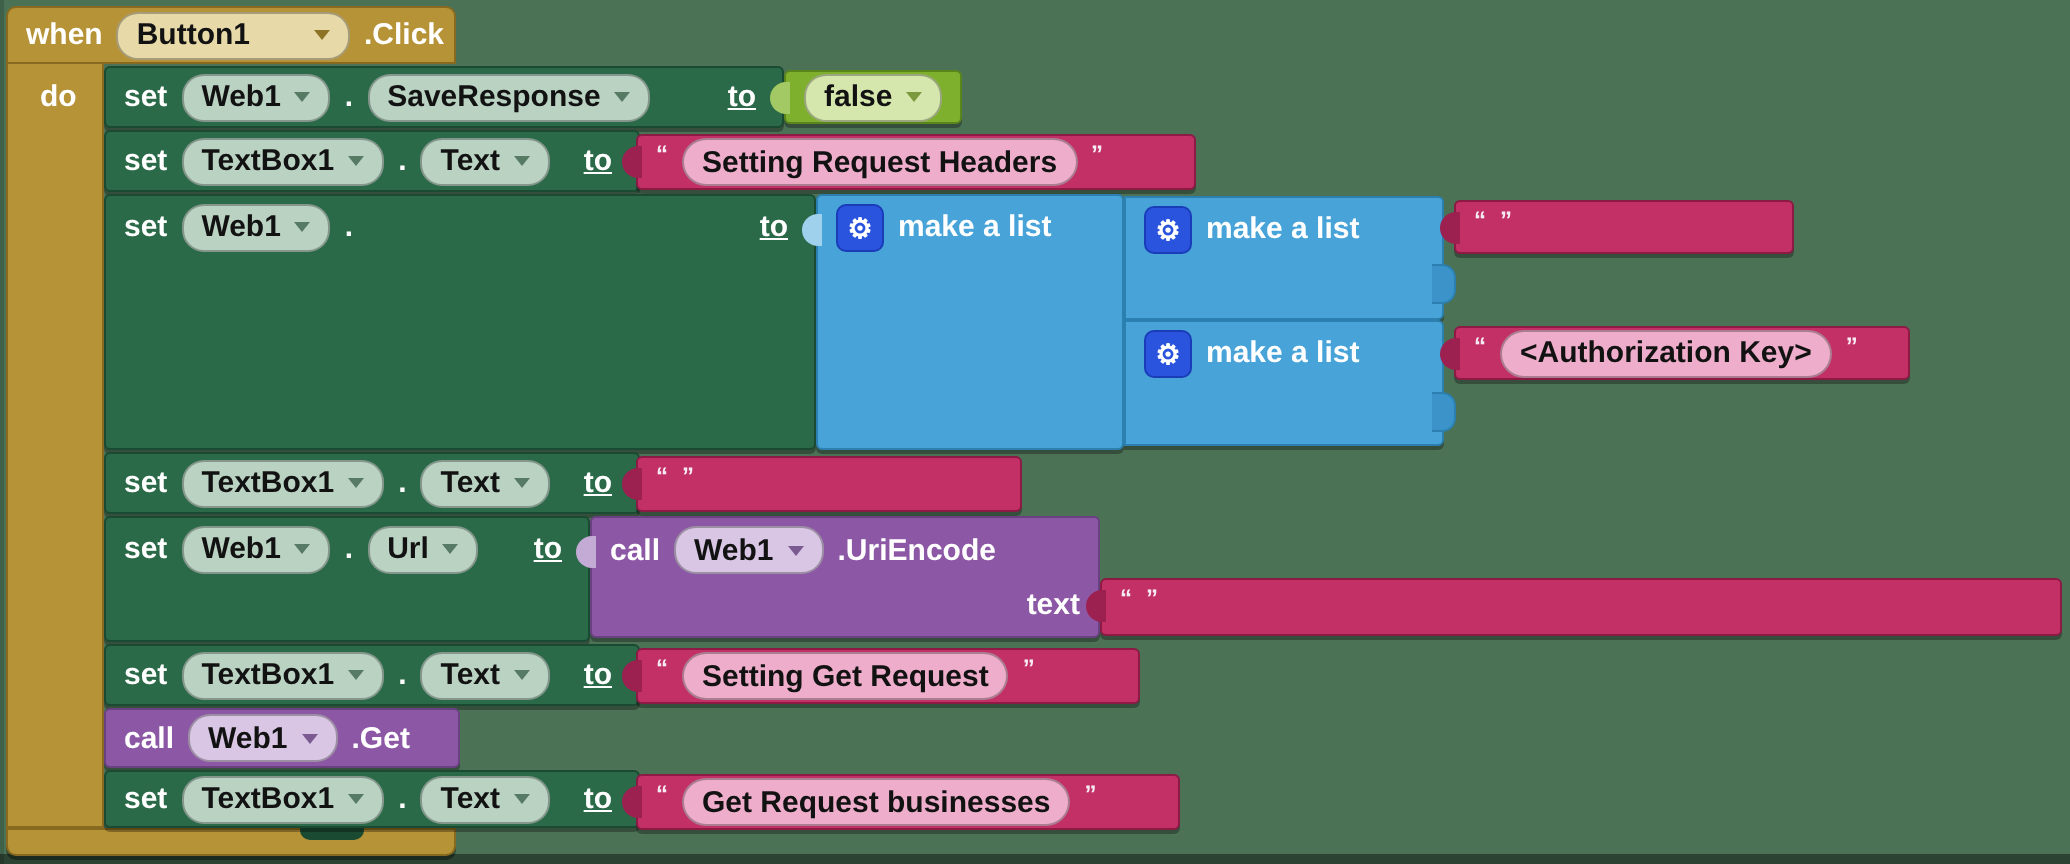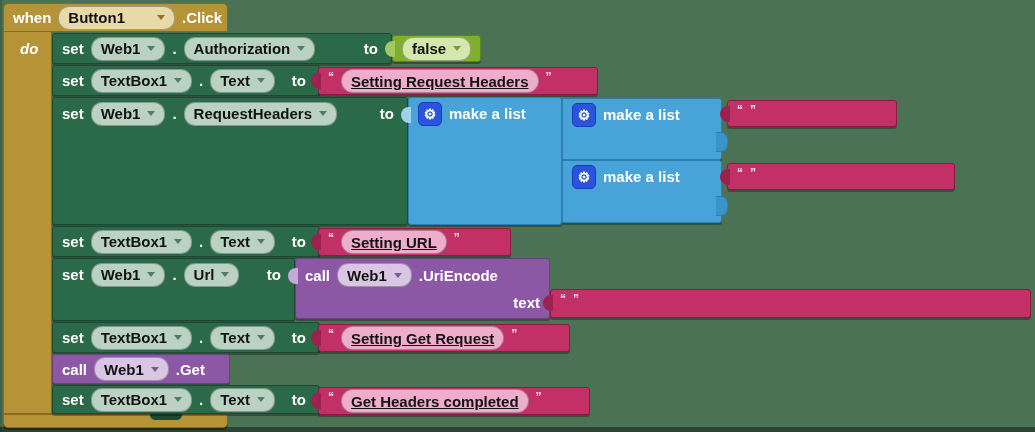--- a/index.html
+++ b/index.html
@@ -2,46 +2,46 @@
 <html style="--workspace-bg: #4c7256; --event-block: #b79338; --event-border: #87691f; --event-field: #e7d9a8; --setter-block: #2b6a49; --setter-border: #1a4a31; --setter-field: #b9d2c2; --logic-block: #7fb02d; --logic-border: #5a851c; --logic-field: #d6e7ad; --text-block: #c23066; --text-border: #8c1a45; --text-field: #eeadca; --list-block: #48a3d9; --list-border: #2c80af; --component-block: #8c58a5; --component-border: #6a4180; --component-field: #d8c6e4; --gear-bg: #2a54dd;"><head>
 <meta charset="utf-8">
 <style>
   html,body{margin:0;padding:0;background:#3a5a46;}
   .canvas{
     position:relative; width:1035px; height:432px; overflow:hidden;
     background:var(--workspace-bg,#4c7256);
     font-family:"Liberation Sans",sans-serif; font-weight:600; font-size:15px;
     box-shadow:inset 0 -5px 0 rgba(0,0,0,.42), inset 2px 0 0 rgba(0,0,0,.15);
   }
-  .abs{position:absolute; box-sizing:border-box;font-style:italic;}
+  .abs{position:absolute; box-sizing:border-box;}
   .blk{
     position:absolute; box-sizing:border-box; display:flex; align-items:center;
     gap:7px; padding:0 9px; color:#fff; white-space:nowrap;
     border-radius:3px; box-shadow:0 2px 0 rgba(0,0,0,.30);
   }
   .col{flex-direction:column; align-items:stretch; justify-content:flex-start; padding:3px 9px; gap:4px;}
   .line{display:flex; align-items:center; gap:7px; height:25px;}
   .lbl{color:#fff;}
-  .lbl-to{margin-left:auto; padding-right:4px;}
+  .lbl-to{margin-left:auto; padding-right:4px;text-decoration:underline;}
   
   .gold   {background:var(--event-block,#b79338); border:1px solid var(--event-border,#87691f);}
   .setter {background:var(--setter-block,#2b6a49); border:1px solid var(--setter-border,#1a4a31);text-align:right;}
   .logic  {background:var(--logic-block,#7fb02d); border:1px solid var(--logic-border,#5a851c);justify-content:center;}
   .textv  {background:var(--text-block,#c23066); border:1px solid var(--text-border,#8c1a45);}
   .list   {background:var(--list-block,#48a3d9); border:1px solid var(--list-border,#2c80af);}
   .callb  {background:var(--component-block,#8c58a5); border:1px solid var(--component-border,#6a4180);}
   
   .field{
     background:var(--setter-field,#b9d2c2); border:1px solid rgba(0,0,0,.28);
     border-radius:11px; height:22px; padding:0 9px; display:inline-flex;
     align-items:center; gap:7px; color:#121212; font-weight:600;
   }
   .f-gold{background:var(--event-field,#e7d9a8);gap:32px;}
   .f-logic{background:var(--logic-field,#d6e7ad);}
-  .f-text{background:var(--text-field,#eeadca); border-radius:12px;text-decoration:underline;}
+  .f-text{background:var(--text-field,#eeadca); border-radius:12px;}
   .f-purple{background:var(--component-field,#d8c6e4);}
   .grow{flex:1; justify-content:flex-start; overflow:hidden;}
   .arr{width:0;height:0;border-left:4.5px solid transparent;border-right:4.5px solid transparent;border-top:5.5px solid #567a63;}
   .arr-gold{border-top-color:#8d7326;}
   .arr-logic{border-top-color:#7b9a3e;}
   .arr-purple{border-top-color:#7b5a91;}
   .q{color:#f7ecf1; font-size:12px; font-weight:700; align-self:flex-start; line-height:18px;}
   
   .plug::before{content:""; position:absolute; left:-8px; width:10px; height:16px; border-radius:8px 0 0 8px;}
   .plug-text::before{background:#9c2050; top:5px;}
@@ -75,21 +75,21 @@
   <div class="abs" style="left:150px;top:414px;width:32px;height:6px;background:#1a4a31;border-radius:0 0 5px 5px;"></div>
 
   <div class="blk setter" style="left:52px;top:33px;width:340px;height:31px;">
     <span class="lbl">set</span>
     <span class="field">
       <span>Web1</span>
       <i class="arr"></i>
     </span>
     <span class="lbl">.</span>
     <span class="field">
-      <span>Authorization</span>
+      <span>SaveResponse</span>
       <i class="arr"></i>
     </span>
     <span class="lbl lbl-to">to</span>
   </div>
   <div class="blk logic plug plug-logic" style="left:392px;top:35px;height:27px;">
     <span class="field f-logic">
       <span>false</span>
       <i class="arr arr-logic"></i>
     </span>
   </div>
@@ -114,24 +114,20 @@
   </div>
 
   <div class="blk setter col" style="left:52px;top:97px;width:356px;height:128px;">
     <div class="line">
       <span class="lbl">set</span>
       <span class="field">
         <span>Web1</span>
         <i class="arr"></i>
       </span>
       <span class="lbl">.</span>
-      <span class="field">
-        <span>RequestHeaders</span>
-        <i class="arr"></i>
-      </span>
       <span class="lbl lbl-to">to</span>
     </div>
   </div>
 
   <div class="blk list col plug plug-list" style="left:408px;top:97px;width:154px;height:128px;">
     <div class="line">
       <span class="gear">⚙</span>
       <span class="lbl">make a list</span>
     </div>
   </div>
@@ -151,39 +147,39 @@
     </div>
   </div>
   <div class="knob" style="left:716px;top:196px;"></div>
 
   <div class="blk textv plug plug-text" style="left:727px;top:100px;width:170px;height:27px;">
     <span class="q">“</span>
     <span class="q">”</span>
   </div>
   <div class="blk textv plug plug-text" style="left:727px;top:163px;width:228px;height:27px;">
     <span class="q">“</span>
+    <span class="field f-text">&lt;Authorization Key&gt;</span>
     <span class="q">”</span>
   </div>
 
   <div class="blk setter" style="left:52px;top:226px;width:268px;height:31px;">
     <span class="lbl">set</span>
     <span class="field">
       <span>TextBox1</span>
       <i class="arr"></i>
     </span>
     <span class="lbl">.</span>
     <span class="field">
       <span>Text</span>
       <i class="arr"></i>
     </span>
     <span class="lbl lbl-to">to</span>
   </div>
   <div class="blk textv plug plug-text" style="left:318px;top:228px;width:193px;height:28px;">
     <span class="q">“</span>
-    <span class="field f-text">Setting URL</span>
     <span class="q">”</span>
   </div>
 
   <div class="blk setter col" style="left:52px;top:258px;width:243px;height:63px;">
     <div class="line">
       <span class="lbl">set</span>
       <span class="field">
         <span>Web1</span>
         <i class="arr"></i>
       </span>
@@ -250,17 +246,17 @@
     </span>
     <span class="lbl">.</span>
     <span class="field">
       <span>Text</span>
       <i class="arr"></i>
     </span>
     <span class="lbl lbl-to">to</span>
   </div>
   <div class="blk textv plug plug-text" style="left:318px;top:387px;width:272px;height:28px;">
     <span class="q">“</span>
-    <span class="field f-text">Get Headers completed</span>
+    <span class="field f-text">Get Request businesses</span>
     <span class="q">”</span>
   </div>
 
 </div>
 
 </body></html>

